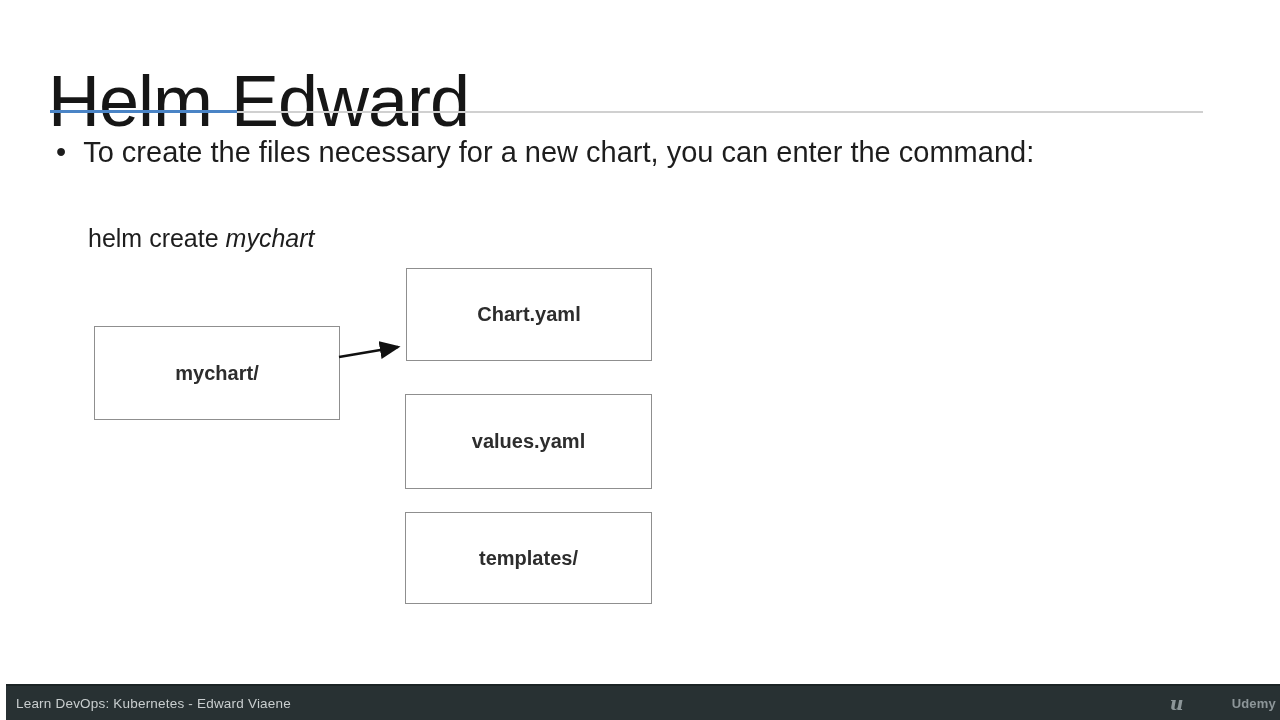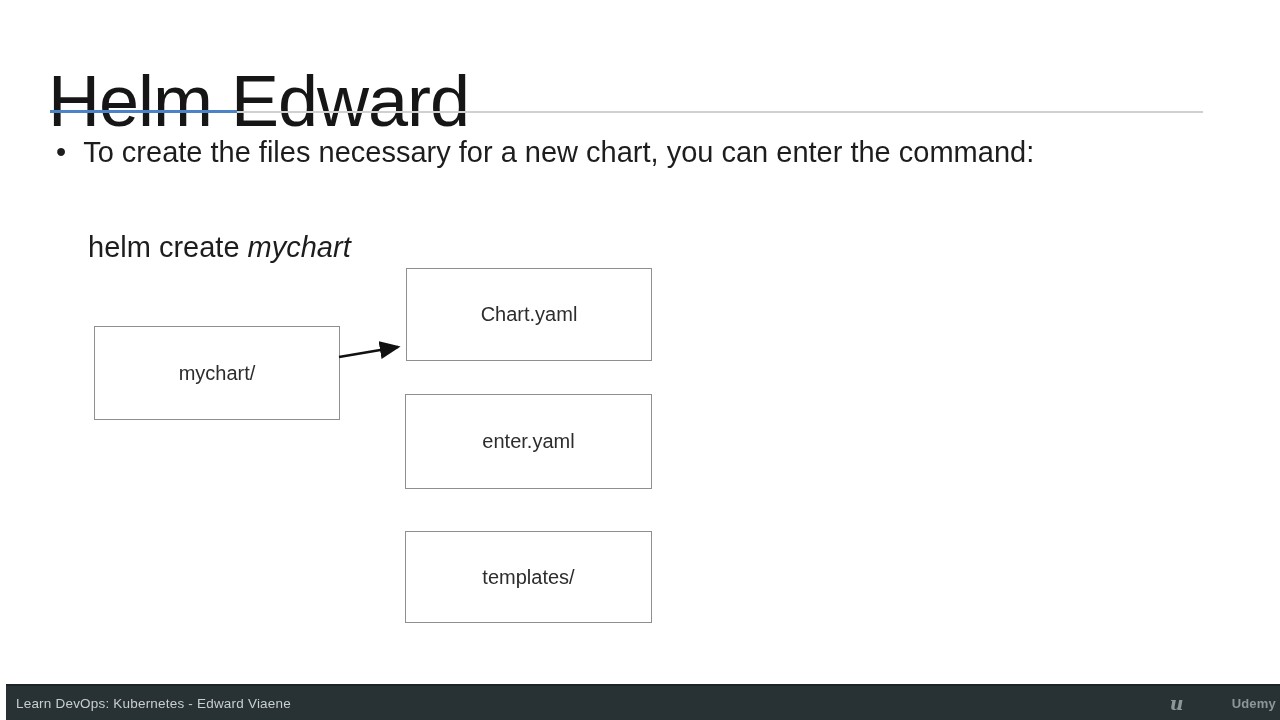--- a/index.html
+++ b/index.html
@@ -34,40 +34,41 @@
     position: absolute;
     left: 56px; top: 136px;
     display: flex;
     gap: 17px;
     font-size: 29px;
     color: #1d1d1d;
   }
 
   .command-line {
     position: absolute;
-    left: 88px; top: 231px;
-    font-size: 29px;
+    left: 88px; top: 224px;
+    font-size: 25px;
     color: #1d1d1d;
   }
   .command-line .cmd-arg { font-style: italic; }
 
   .dbox {
     position: absolute;
     border: 1px solid #8f8f8f;
     background: #ffffff;
     display: flex;
     align-items: center;
     justify-content: center;
     font-size: 20px;
     color: #2d2d2d;
+    font-weight: bold;
   }
   .box-mychart   { left: 94px;  top: 326px; width: 244px; height: 92px; }
   .box-chart     { left: 406px; top: 268px; width: 244px; height: 91px; }
   .box-values    { left: 405px; top: 394px; width: 245px; height: 93px; }
-  .box-templates { left: 405px; top: 531px; width: 245px; height: 90px; }
+  .box-templates { left: 405px; top: 512px; width: 245px; height: 90px; }
 
   .arrow-svg { position: absolute; left: 334px; top: 337px; }
 
   .footer-bar {
     position: absolute;
     left: 6px; bottom: 0;
     width: 1280px; height: 36px;
     box-sizing: border-box;
     background: #283133;
     border-top: 2px solid #1c2425;
@@ -123,21 +124,21 @@
 
   <div class="dbox box-mychart">
     <span>mychart/</span>
   </div>
 
   <div class="dbox box-chart">
     <span>Chart.yaml</span>
   </div>
 
   <div class="dbox box-values">
-    <span>enter.yaml</span>
+    <span>values.yaml</span>
   </div>
 
   <div class="dbox box-templates">
     <span>templates/</span>
   </div>
 
   <svg class="arrow-svg" width="76" height="26" viewBox="0 0 76 26">
     <defs>
       <marker id="ah" markerWidth="9" markerHeight="8" refX="7" refY="3.5" orient="auto">
         <path d="M0,0 L8,3.5 L0,7 z" fill="#111111"></path>

